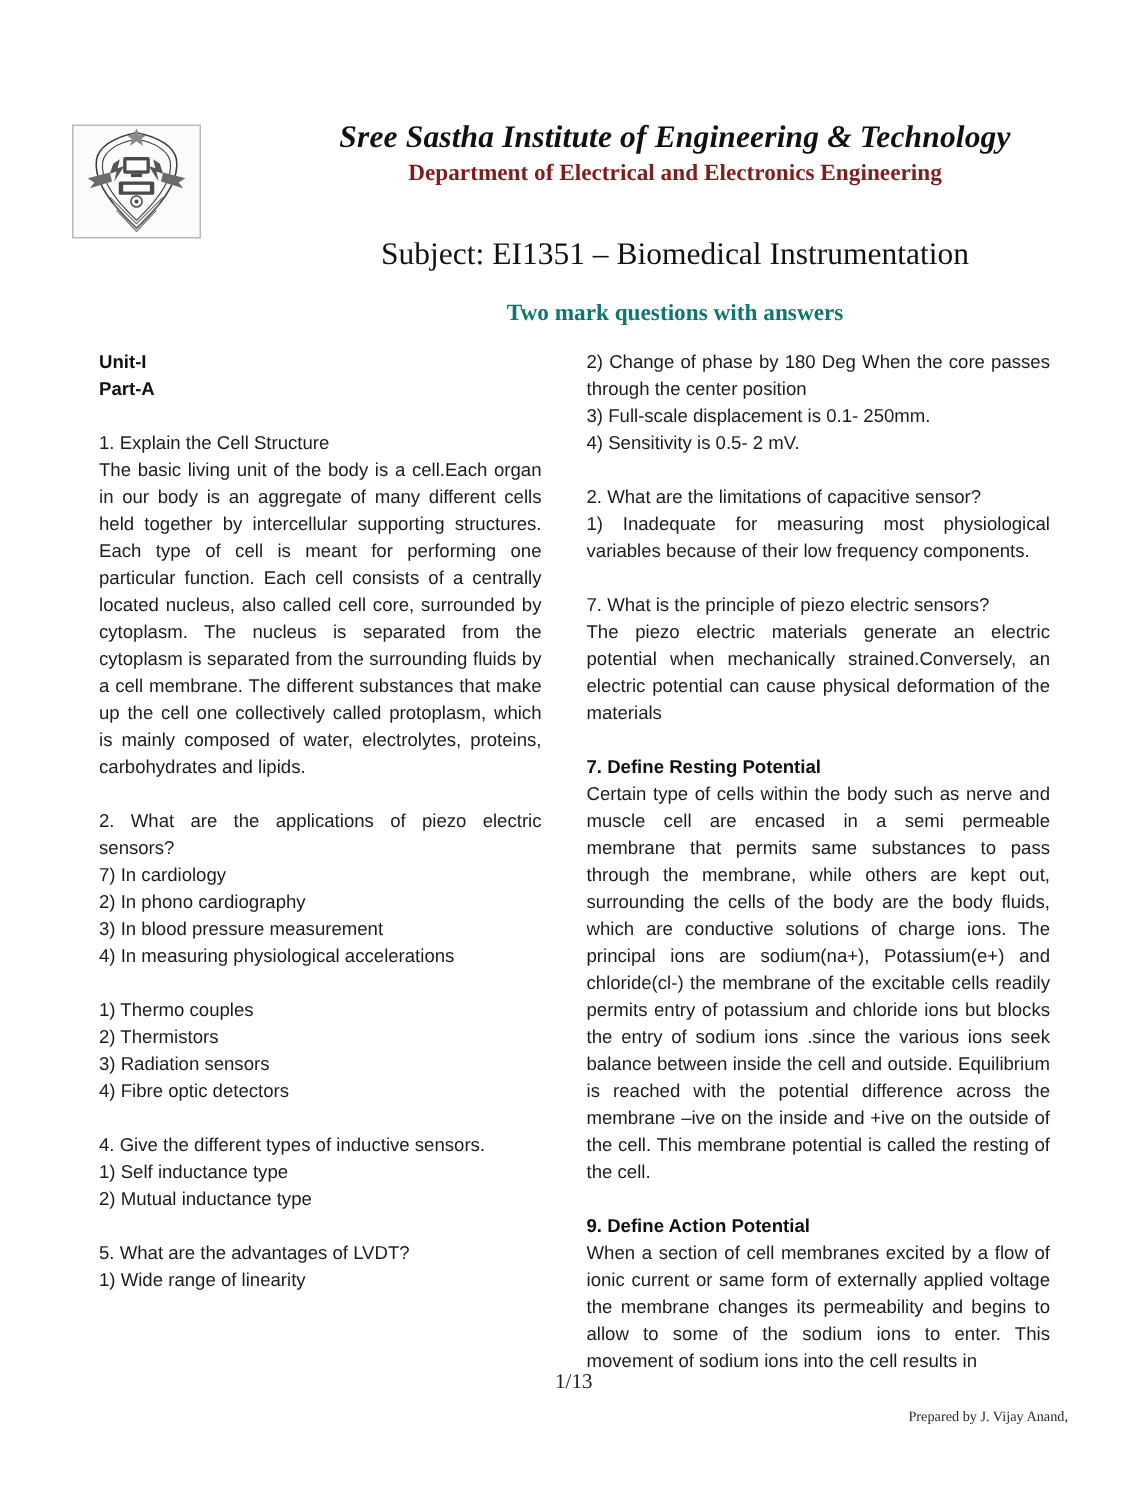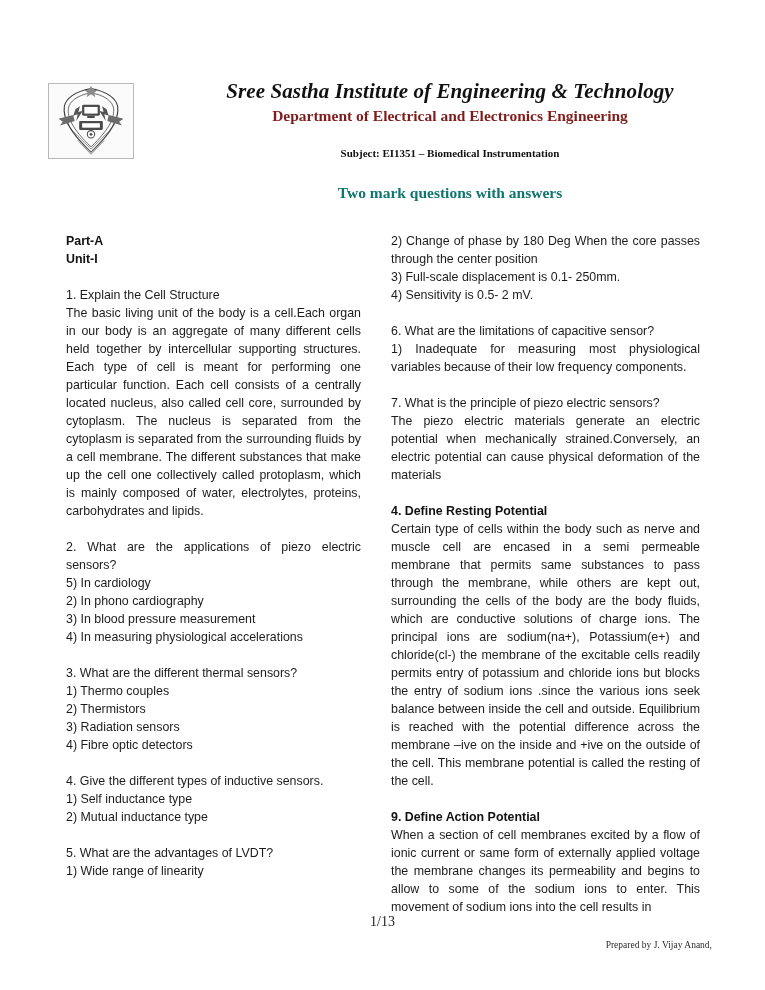--- a/index.html
+++ b/index.html
@@ -65,25 +65,25 @@
     font-family: "Liberation Serif", serif;
     font-weight: bold;
     font-size: 15.5px;
     line-height: 22px;
     color: #7f1d1d;
     margin-top: 1px;
     white-space: nowrap;
   }
   .subject-line {
     font-family: "Liberation Serif", serif;
-    font-weight: bold;
-    font-size: 11px;
+    font-weight: normal;
+    font-size: 21px;
     line-height: 20px;
     color: #111111;
-    margin-top: 16px;
+    margin-top: 32px;
     white-space: nowrap;
   }
   .twomark-line {
     font-family: "Liberation Serif", serif;
     font-weight: bold;
     font-size: 15.5px;
     line-height: 20px;
     color: #0f766e;
     margin-top: 20px;
     white-space: nowrap;
@@ -190,39 +190,38 @@
       <div class="dept-name">Department of Electrical and Electronics Engineering</div>
       <div class="subject-line">Subject: EI1351 – Biomedical Instrumentation</div>
       <div class="twomark-line">Two mark questions with answers</div>
     </div>
   </div>
 
   <div class="columns">
 
     <div class="col col-left">
 
+      <div class="blk lead bold-head">Unit-I</div>
       <div class="blk lead bold-head">Part-A</div>
-      <div class="blk lead bold-head">Unit-I</div>
 
       <div class="gap"></div>
 
       <div class="blk lead">1. Explain the Cell Structure</div>
       <div class="blk just">The basic living unit of the body is a cell.Each organ in our body is an aggregate of many different cells held together by intercellular supporting structures. Each type of cell is meant for performing one particular function. Each cell consists of a centrally located nucleus, also called cell core, surrounded by cytoplasm. The nucleus is separated from the cytoplasm is separated from the surrounding fluids by a cell membrane. The different substances that make up the cell one collectively called protoplasm, which is mainly composed of water, electrolytes, proteins, carbohydrates and lipids.</div>
 
       <div class="gap"></div>
 
       <div class="blk just">2. What are the applications of piezo electric sensors?</div>
-      <div class="blk lead">5) In cardiology</div>
+      <div class="blk lead">7) In cardiology</div>
       <div class="blk lead">2) In phono cardiography</div>
       <div class="blk lead">3) In blood pressure measurement</div>
       <div class="blk lead">4) In measuring physiological accelerations</div>
 
       <div class="gap"></div>
 
-      <div class="blk lead">3. What are the different thermal sensors?</div>
       <div class="blk lead">1) Thermo couples</div>
       <div class="blk lead">2) Thermistors</div>
       <div class="blk lead">3) Radiation sensors</div>
       <div class="blk lead">4) Fibre optic detectors</div>
 
       <div class="gap"></div>
 
       <div class="blk lead">4. Give the different types of inductive sensors.</div>
       <div class="blk lead">1) Self inductance type</div>
       <div class="blk lead">2) Mutual inductance type</div>
@@ -234,31 +233,31 @@
     </div>
 
     <div class="col col-right">
 
       <div class="blk just">2) Change of phase by 180 Deg When the core passes through the center position</div>
       <div class="blk lead">3) Full-scale displacement is 0.1- 250mm.</div>
       <div class="blk lead">4) Sensitivity is 0.5- 2 mV.</div>
 
       <div class="gap"></div>
 
-      <div class="blk lead">6. What are the limitations of capacitive sensor?</div>
+      <div class="blk lead">2. What are the limitations of capacitive sensor?</div>
       <div class="blk just">1) Inadequate for measuring most physiological variables because of their low frequency components.</div>
 
       <div class="gap"></div>
 
       <div class="blk lead">7. What is the principle of piezo electric sensors?</div>
       <div class="blk just">The piezo electric materials generate an electric potential when mechanically strained.Conversely, an electric potential can cause physical deformation of the materials</div>
 
       <div class="gap"></div>
 
-      <div class="blk lead bold-head">4. Define Resting Potential</div>
+      <div class="blk lead bold-head">7. Define Resting Potential</div>
       <div class="blk just">Certain type of cells within the body such as nerve and muscle cell are encased in a semi permeable membrane that permits same substances to pass through the membrane, while others are kept out, surrounding the cells of the body are the body fluids, which are conductive solutions of charge ions. The principal ions are sodium(na+), Potassium(e+) and chloride(cl-) the membrane of the excitable cells readily permits entry of potassium and chloride ions but blocks the entry of sodium ions .since the various ions seek balance between inside the cell and outside. Equilibrium is reached with the potential difference across the membrane –ive on the inside and +ive on the outside of the cell. This membrane potential is called the resting of the cell.</div>
 
       <div class="gap"></div>
 
       <div class="blk lead bold-head">9. Define Action Potential</div>
       <div class="blk just">When a section of cell membranes excited by a flow of ionic current or same form of externally applied voltage the membrane changes its permeability and begins to allow to some of the sodium ions to enter. This movement of sodium ions into the cell results in</div>
     </div>
   </div>
 
   <div class="footer">

